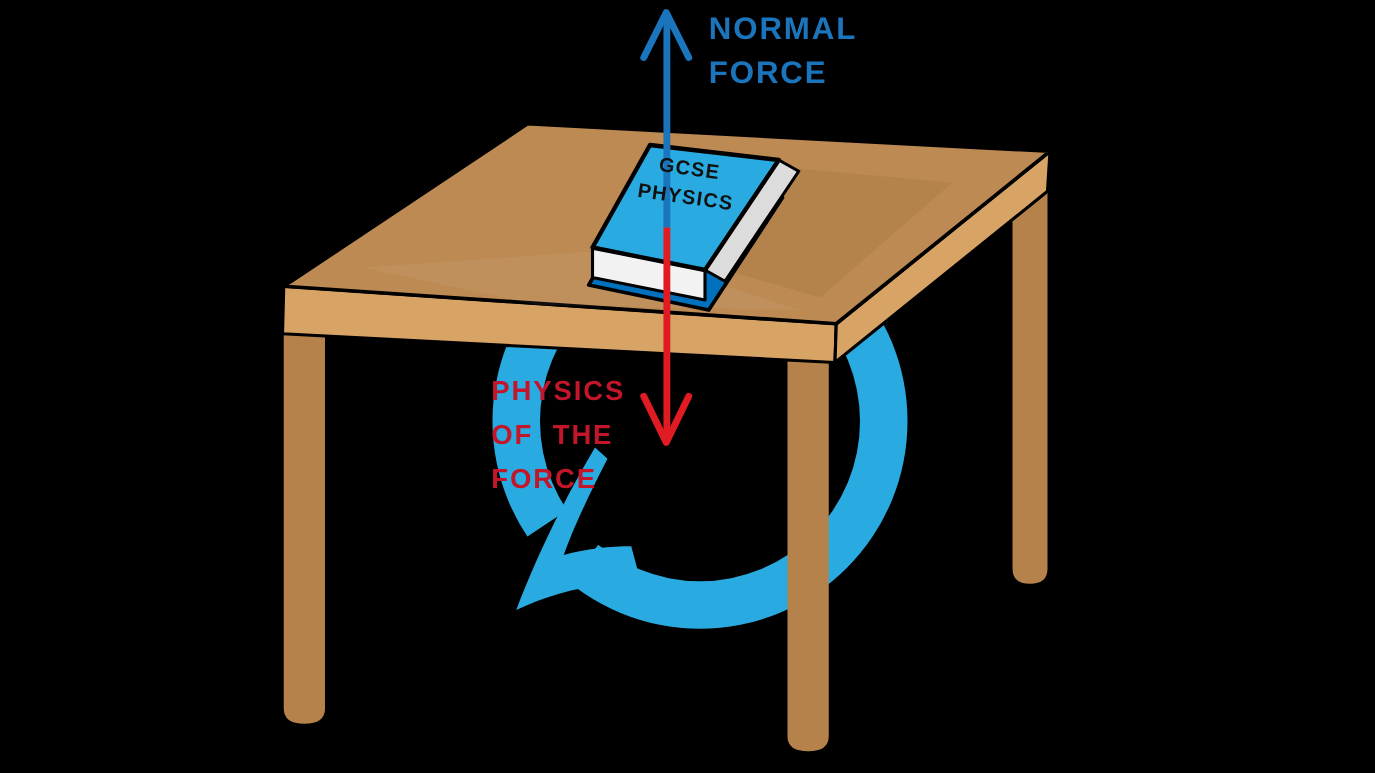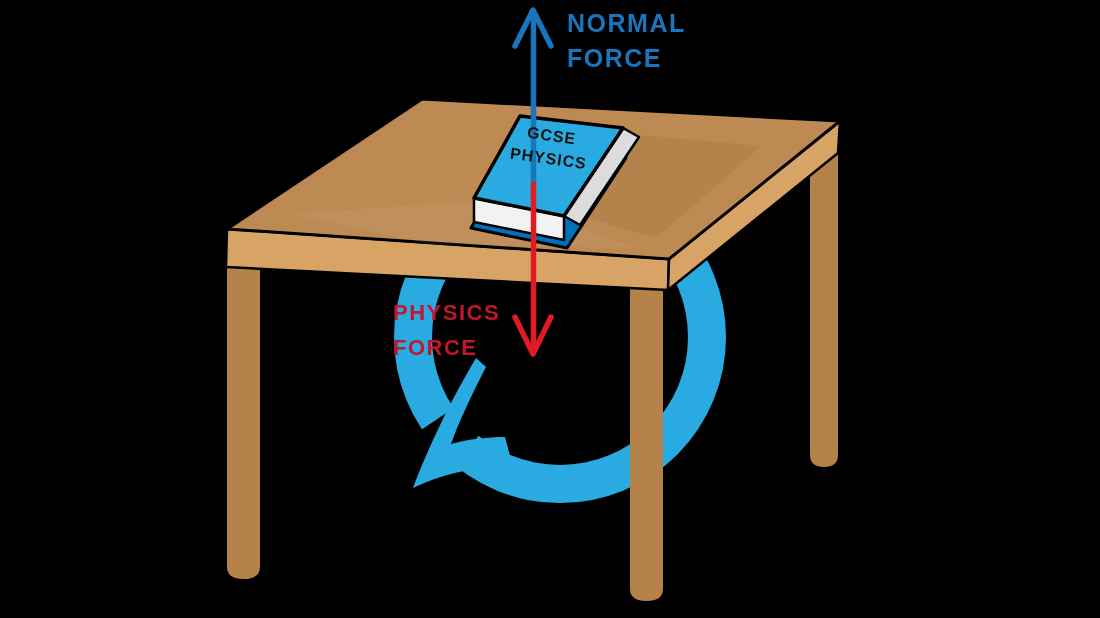--- a/index.html
+++ b/index.html
@@ -61,20 +61,21 @@
     <polyline points="515,317 533,354 551,317" fill="none" stroke-width="5.5" stroke-linecap="round" stroke-linejoin="round" stroke="#E11B22"></polyline>
   </svg>
 
   <div class="label nf-label">
     <span>NORMAL</span>
     <span>FORCE</span>
   </div>
 
   <div class="label wt-label">
     <span>PHYSICS</span>
+    <span>OF THE</span>
     <span>FORCE</span>
   </div>
 
   <div class="label bk-label">
     <span>GCSE</span>
     <span>PHYSICS</span>
   </div>
 
 </div>
 

